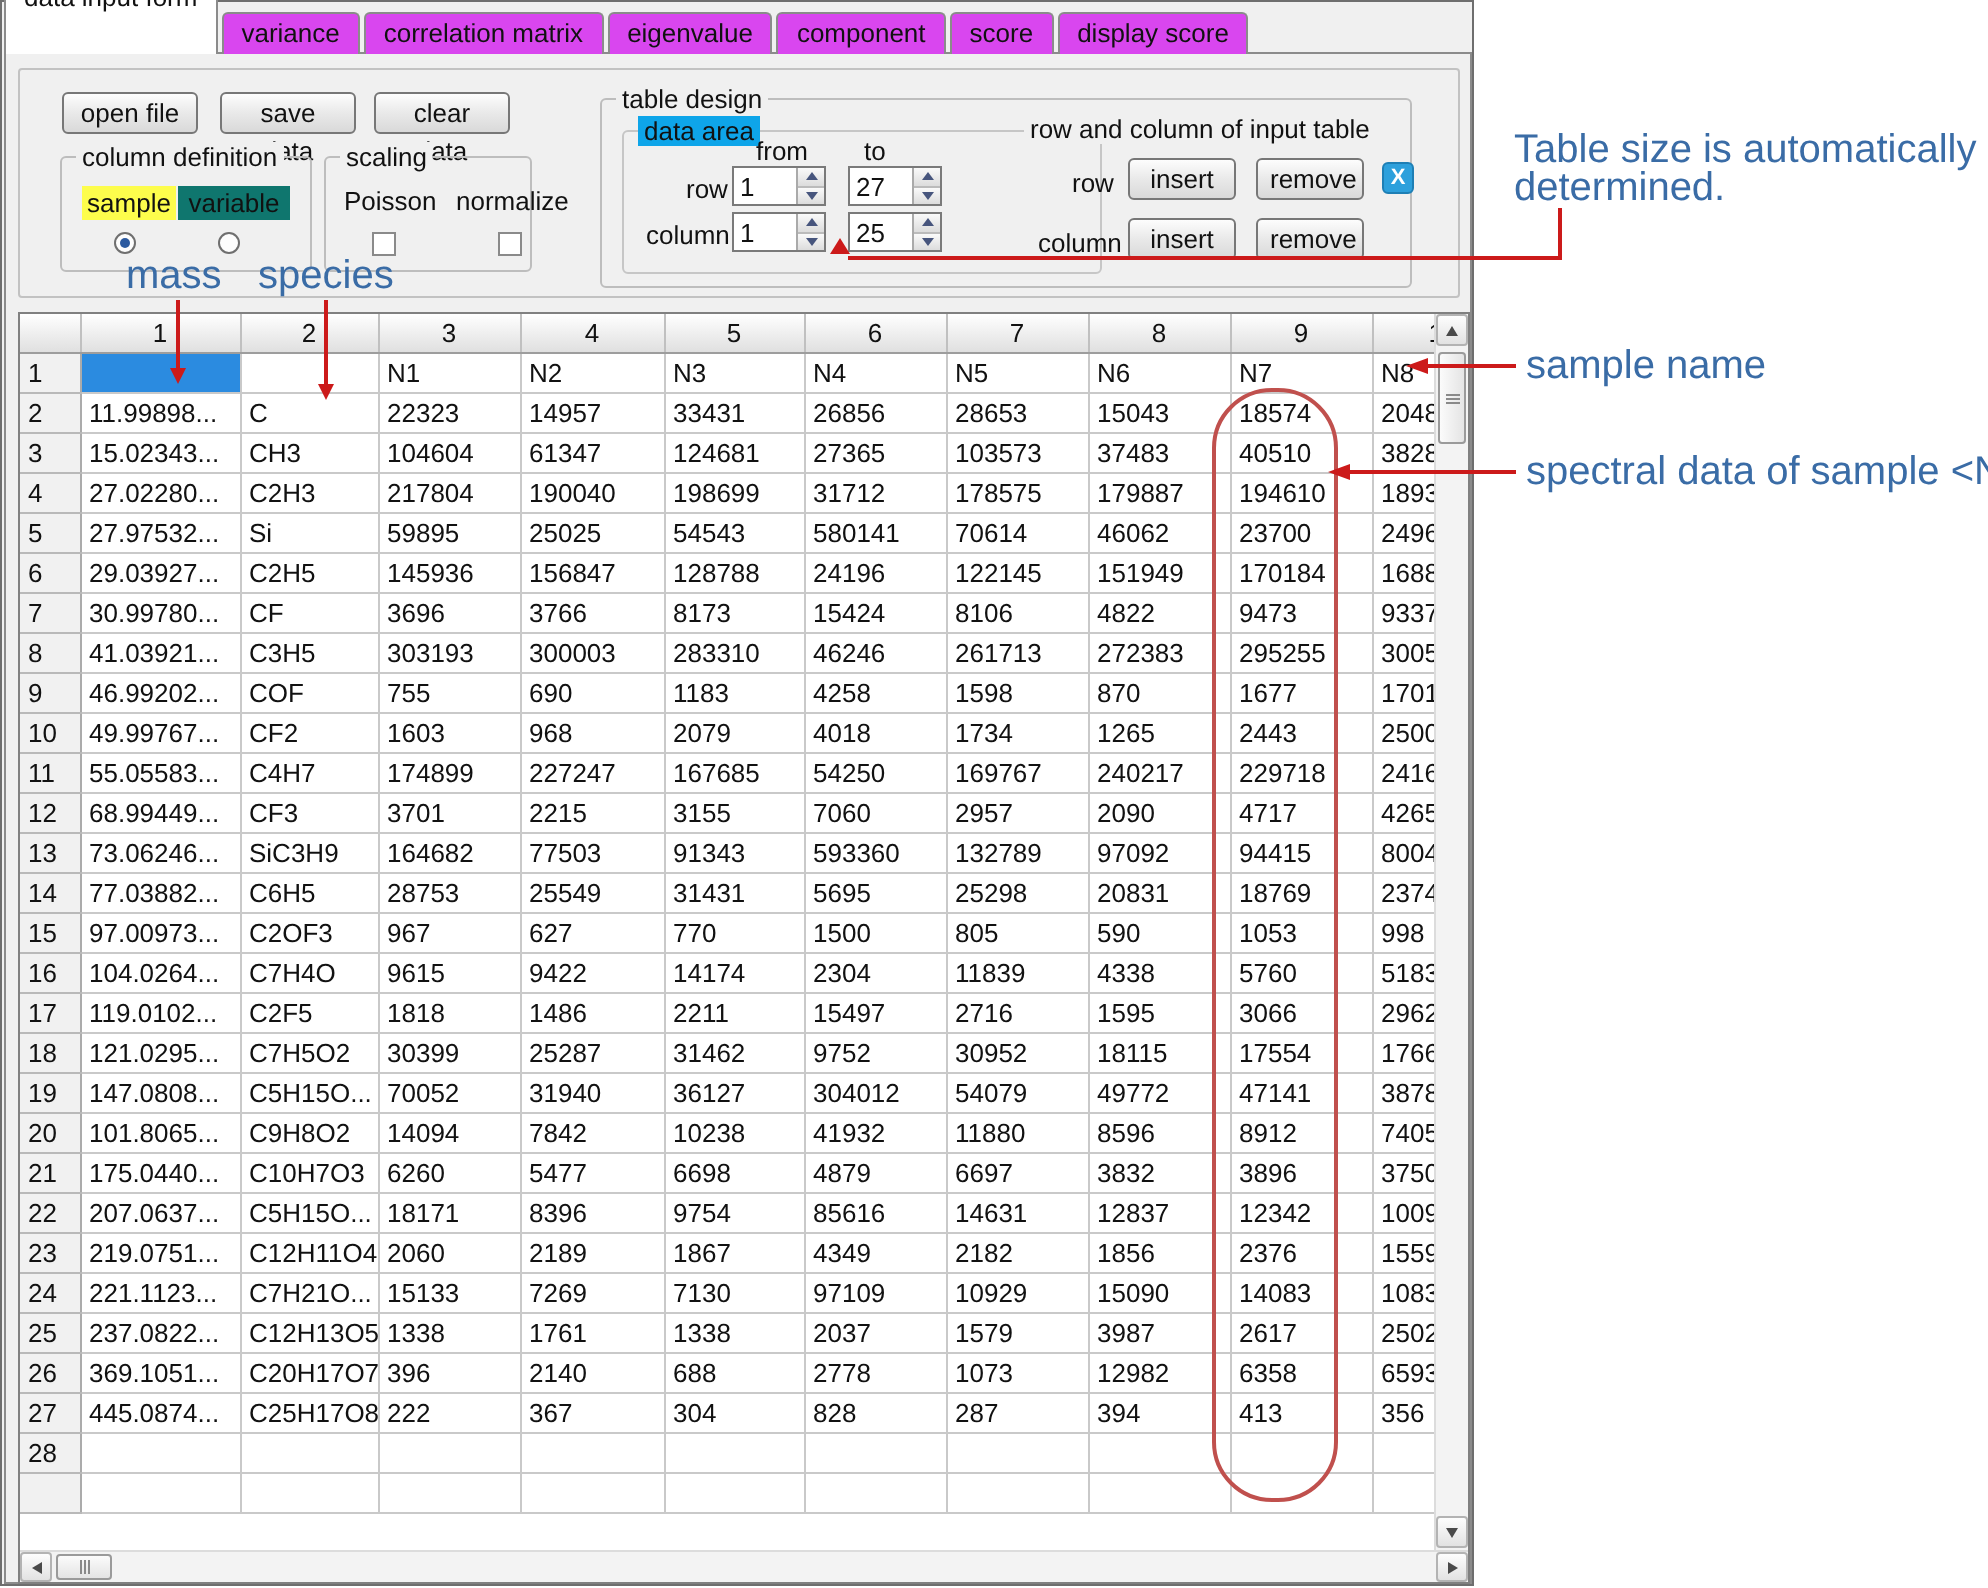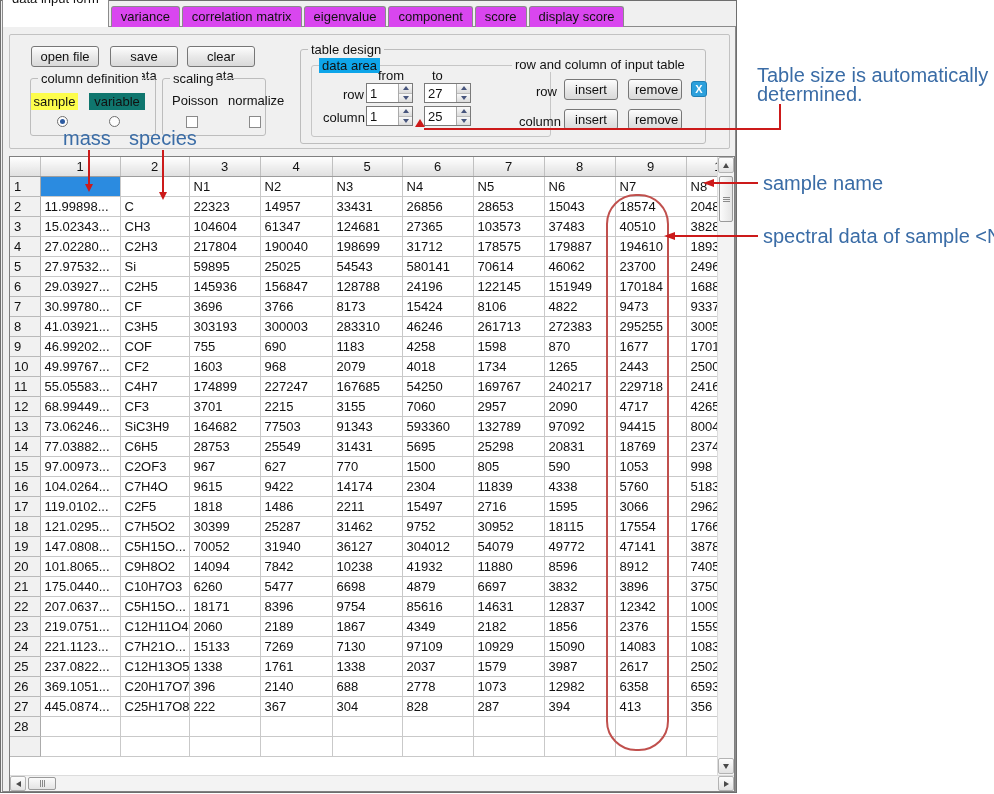--- a/index.html
+++ b/index.html
@@ -93,21 +93,21 @@
     <div class="content">
 
       <div class="toolbar">
 
         <div class="btn" style="left:21px; top:11px; width:68px;">open file</div>
         <div class="btn" style="left:100px; top:11px; width:68px;">save data</div>
         <div class="btn" style="left:177px; top:11px; width:68px;">clear data</div>
 
         <div class="group" style="left:20px; top:43px; width:126px; height:58px;">
           <div class="gtitle">column definition</div>
-          <div class="hl" style="left:0; top:14px; width:47px; background:#fdfd4c;">sample</div>
+          <div class="hl" style="left:10px; top:14px; width:47px; background:#fdfd4c;">sample</div>
           <div class="hl" style="left:58px; top:14px; width:56px; background:#0f766e;">variable</div>
           <div class="radio on" style="left:26px; top:37px;"></div>
           <div class="radio" style="left:78px; top:37px;"></div>
         </div>
 
         <div class="group" style="left:152px; top:43px; width:104px; height:58px;">
           <div class="gtitle">scaling</div>
           <div class="lbl" style="left:9px; top:14px;">Poisson</div>
           <div class="lbl" style="left:65px; top:14px;">normalize</div>
           <div class="cbx" style="left:23px; top:37px;"></div>

